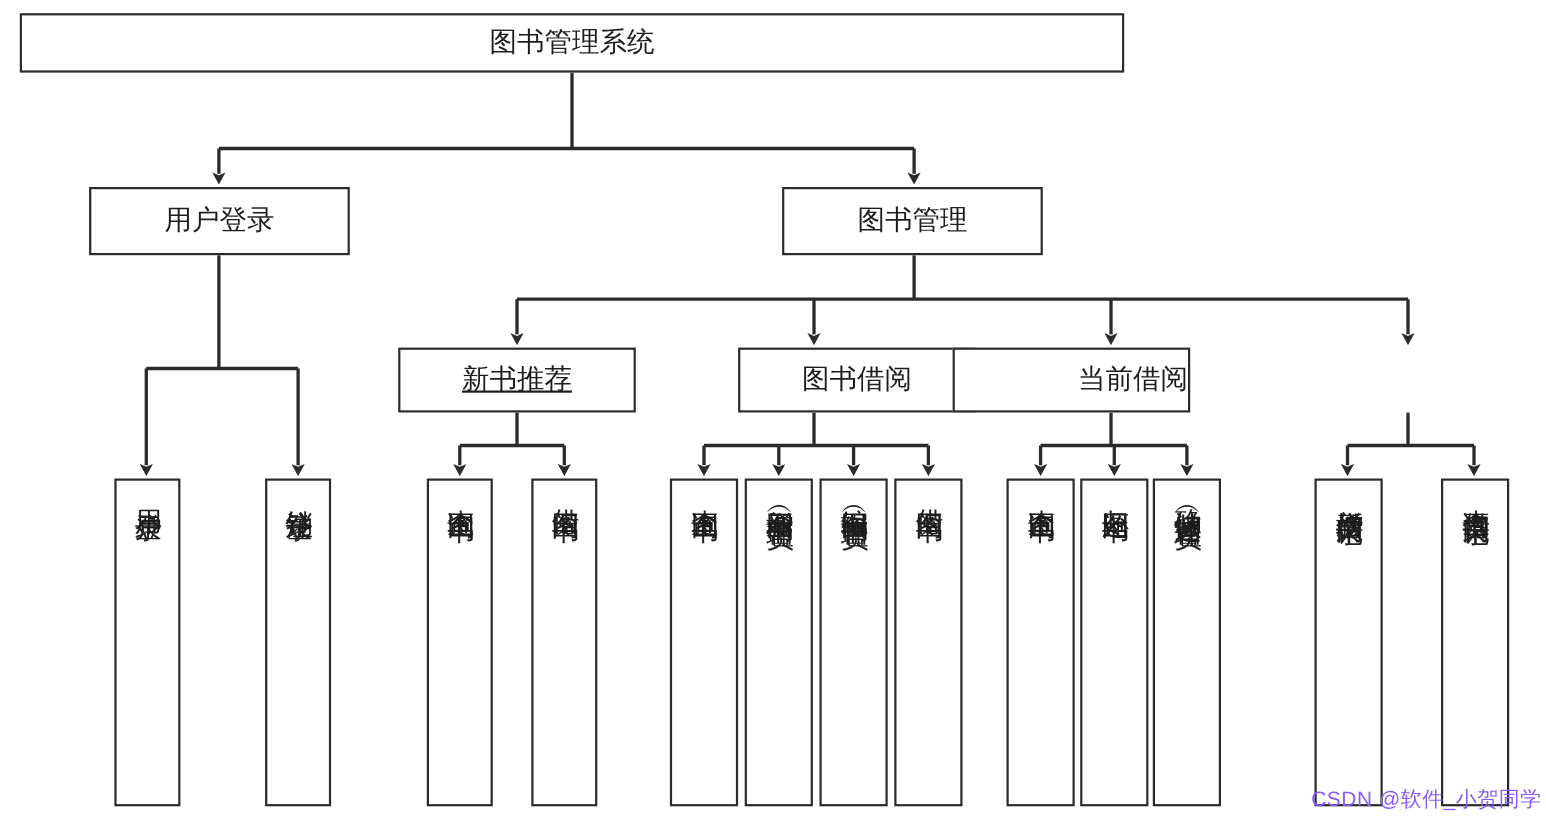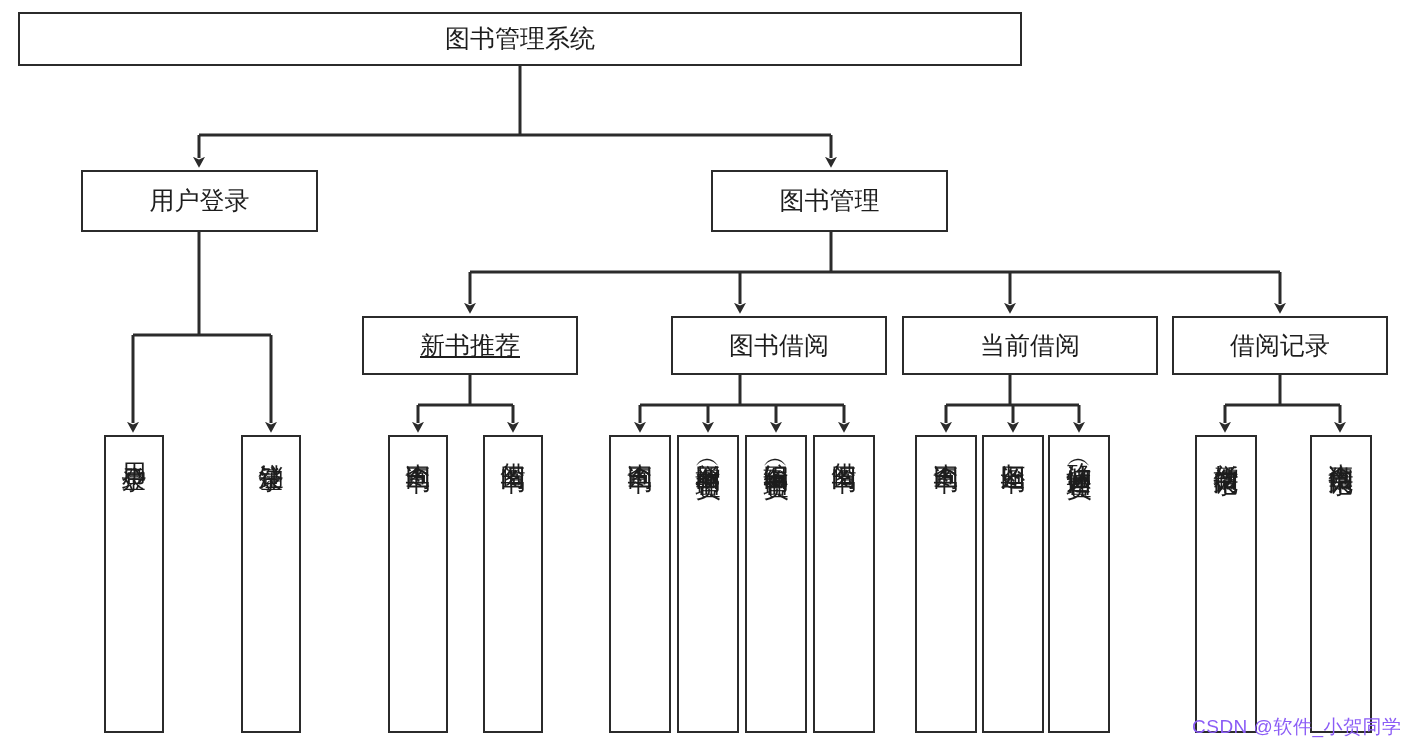--- a/index.html
+++ b/index.html
@@ -134,27 +134,24 @@
   </div>
 
   <div class="node horiz" style="left:362px; top:316px; width:216px; height:59px;text-decoration:underline;">
     <span class="node-label">新书推荐</span>
   </div>
 
   <div class="node horiz" style="left:632px; top:316px; width:216px; height:59px;margin-left:39px;">
     <span class="node-label">图书借阅</span>
   </div>
 
-  <div class="node horiz" style="left:902px; top:316px; width:256px; height:59px;">
+  <div class="node horiz" style="left:866px; top:316px; width:216px; height:59px;justify-content:flex-end;">
     <span class="node-label">当前借阅</span>
   </div>
 
-  <div class="node horiz" style="left:1172px; top:316px; width:216px; height:59px;">
-    <span class="node-label">借阅记录</span>
-  </div>
 
   <div class="node vert" style="left:104px; top:435px; width:60px; height:298px;">
     <span class="node-label">用户登录</span>
   </div>
 
   <div class="node vert" style="left:241px; top:435px; width:60px; height:298px;">
     <span class="node-label">注销登录</span>
   </div>
 
   <div class="node vert" style="left:388px; top:435px; width:60px; height:298px;">

